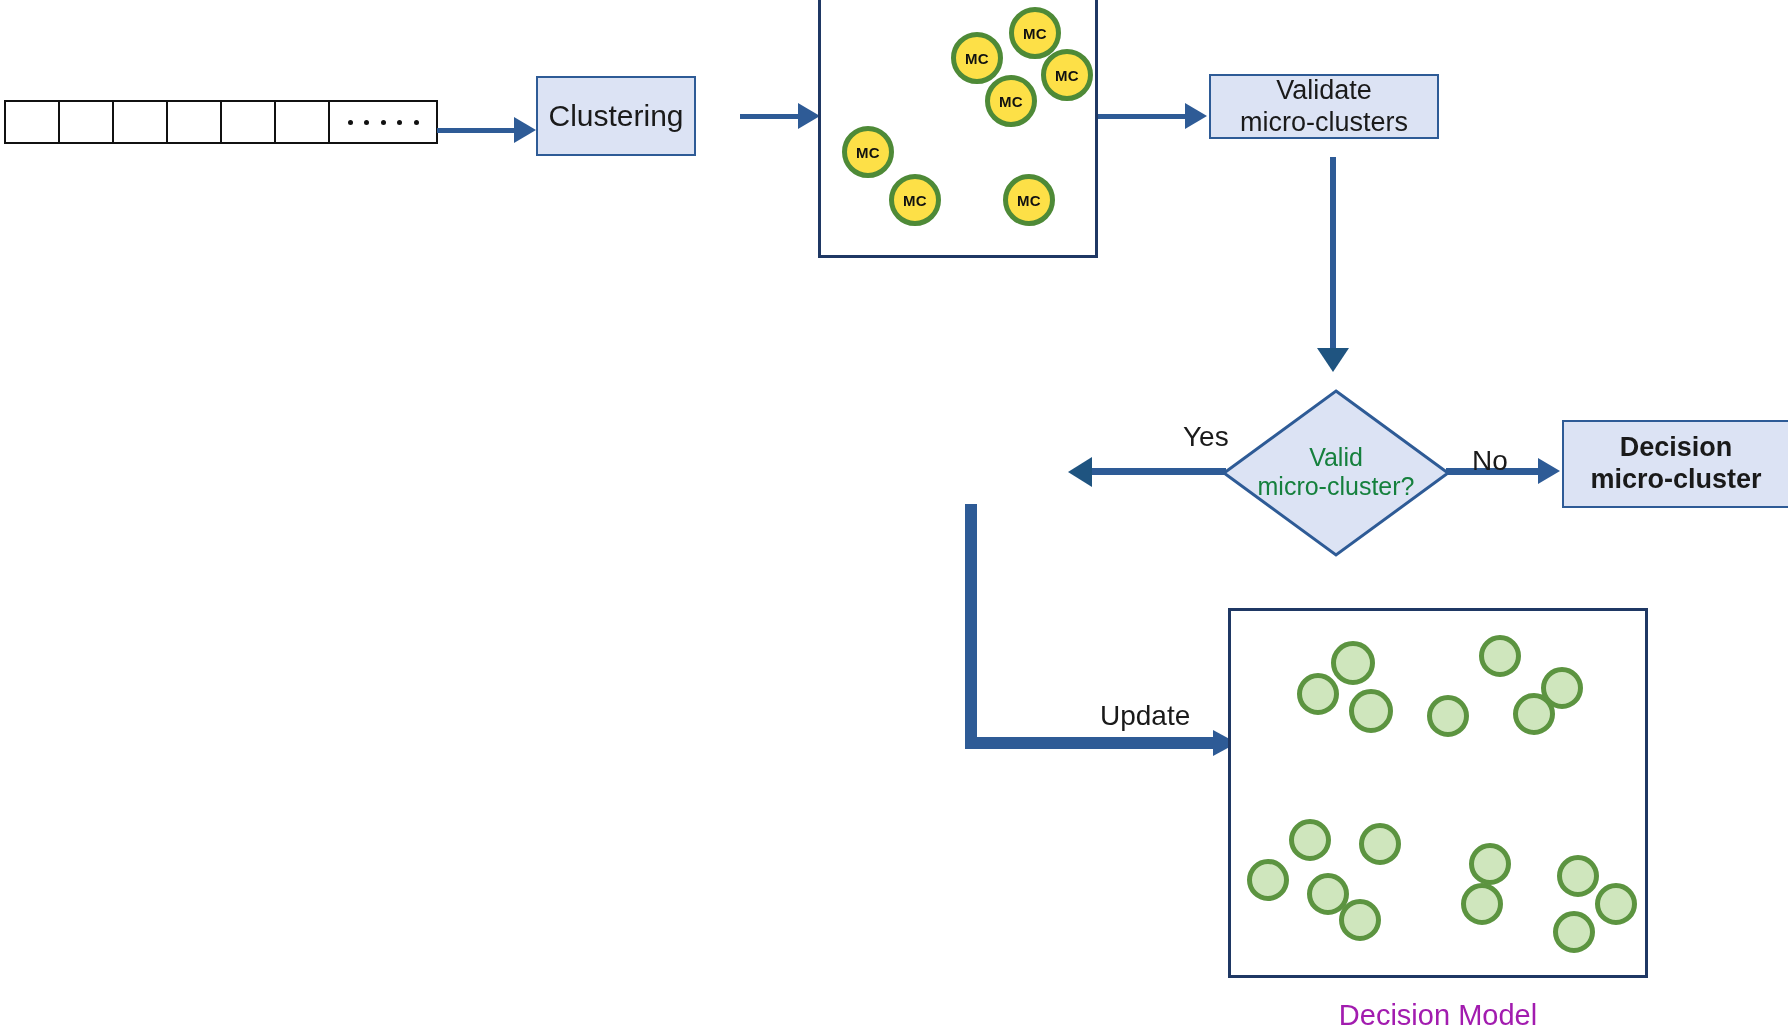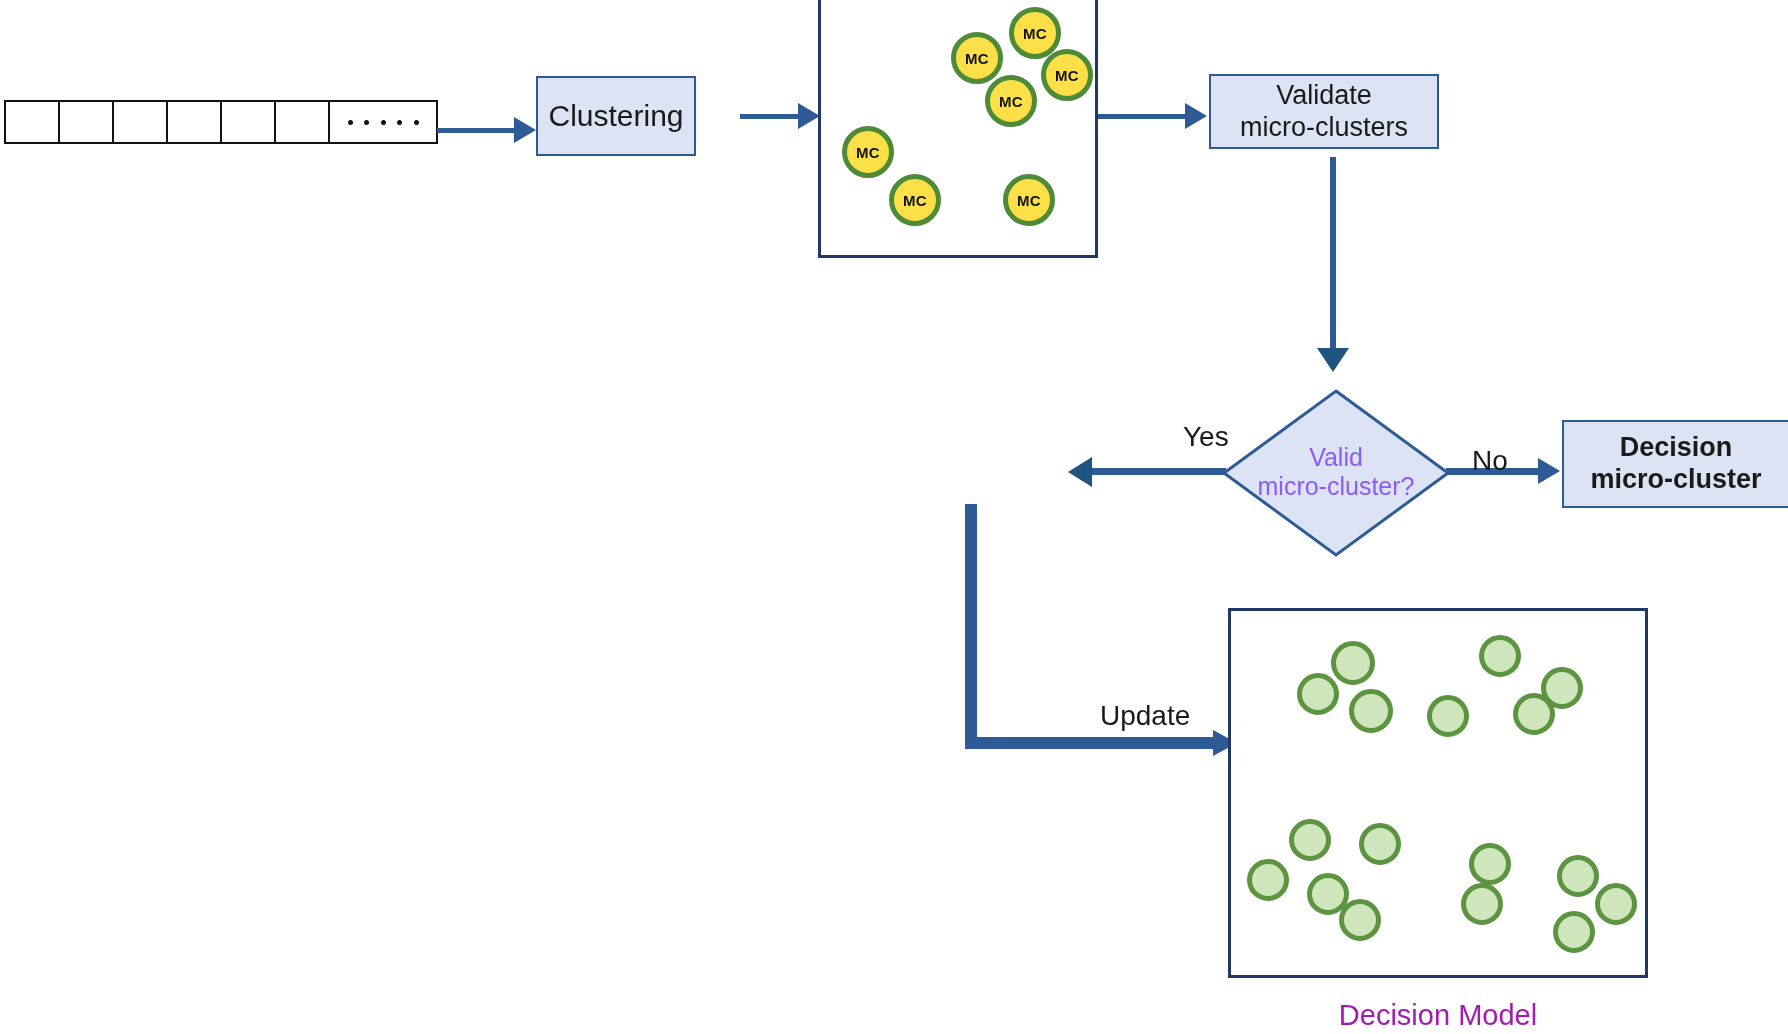--- a/index.html
+++ b/index.html
@@ -69,21 +69,21 @@
     color: #1a1a1a;
     line-height: 1.18;
   }
   #clustering-box {
     left: 536px; top: 76px;
     width: 160px; height: 80px;
     font-size: 30px;
   }
   #validate-box {
     left: 1209px; top: 74px;
-    width: 230px; height: 75px;
+    width: 230px; height: 65px;
     font-size: 27px;
   }
   #extension-box {
     left: 861px; top: 425px;
     width: 230px; height: 80px;
     font-size: 30px;
   }
   #discard-box {
     left: 1562px; top: 420px;
     width: 228px; height: 88px;
@@ -143,21 +143,21 @@
     left: 1221px; top: 388px;
     width: 230px; height: 170px;
   }
   #decision-diamond svg { display: block; }
   #decision-label {
     position: absolute;
     left: 1221px; top: 443px;
     width: 230px;
     text-align: center;
     font-size: 25px;
-    color: #8b5cf6;
+    color: #15803d;
     line-height: 1.16;
     pointer-events: none;
   }
 
   
   .hline { position: absolute; background: #2e5b96; }
   .vline { position: absolute; background: #2e5b96; }
   .arrow-r {
     position: absolute;
     width: 0; height: 0;

